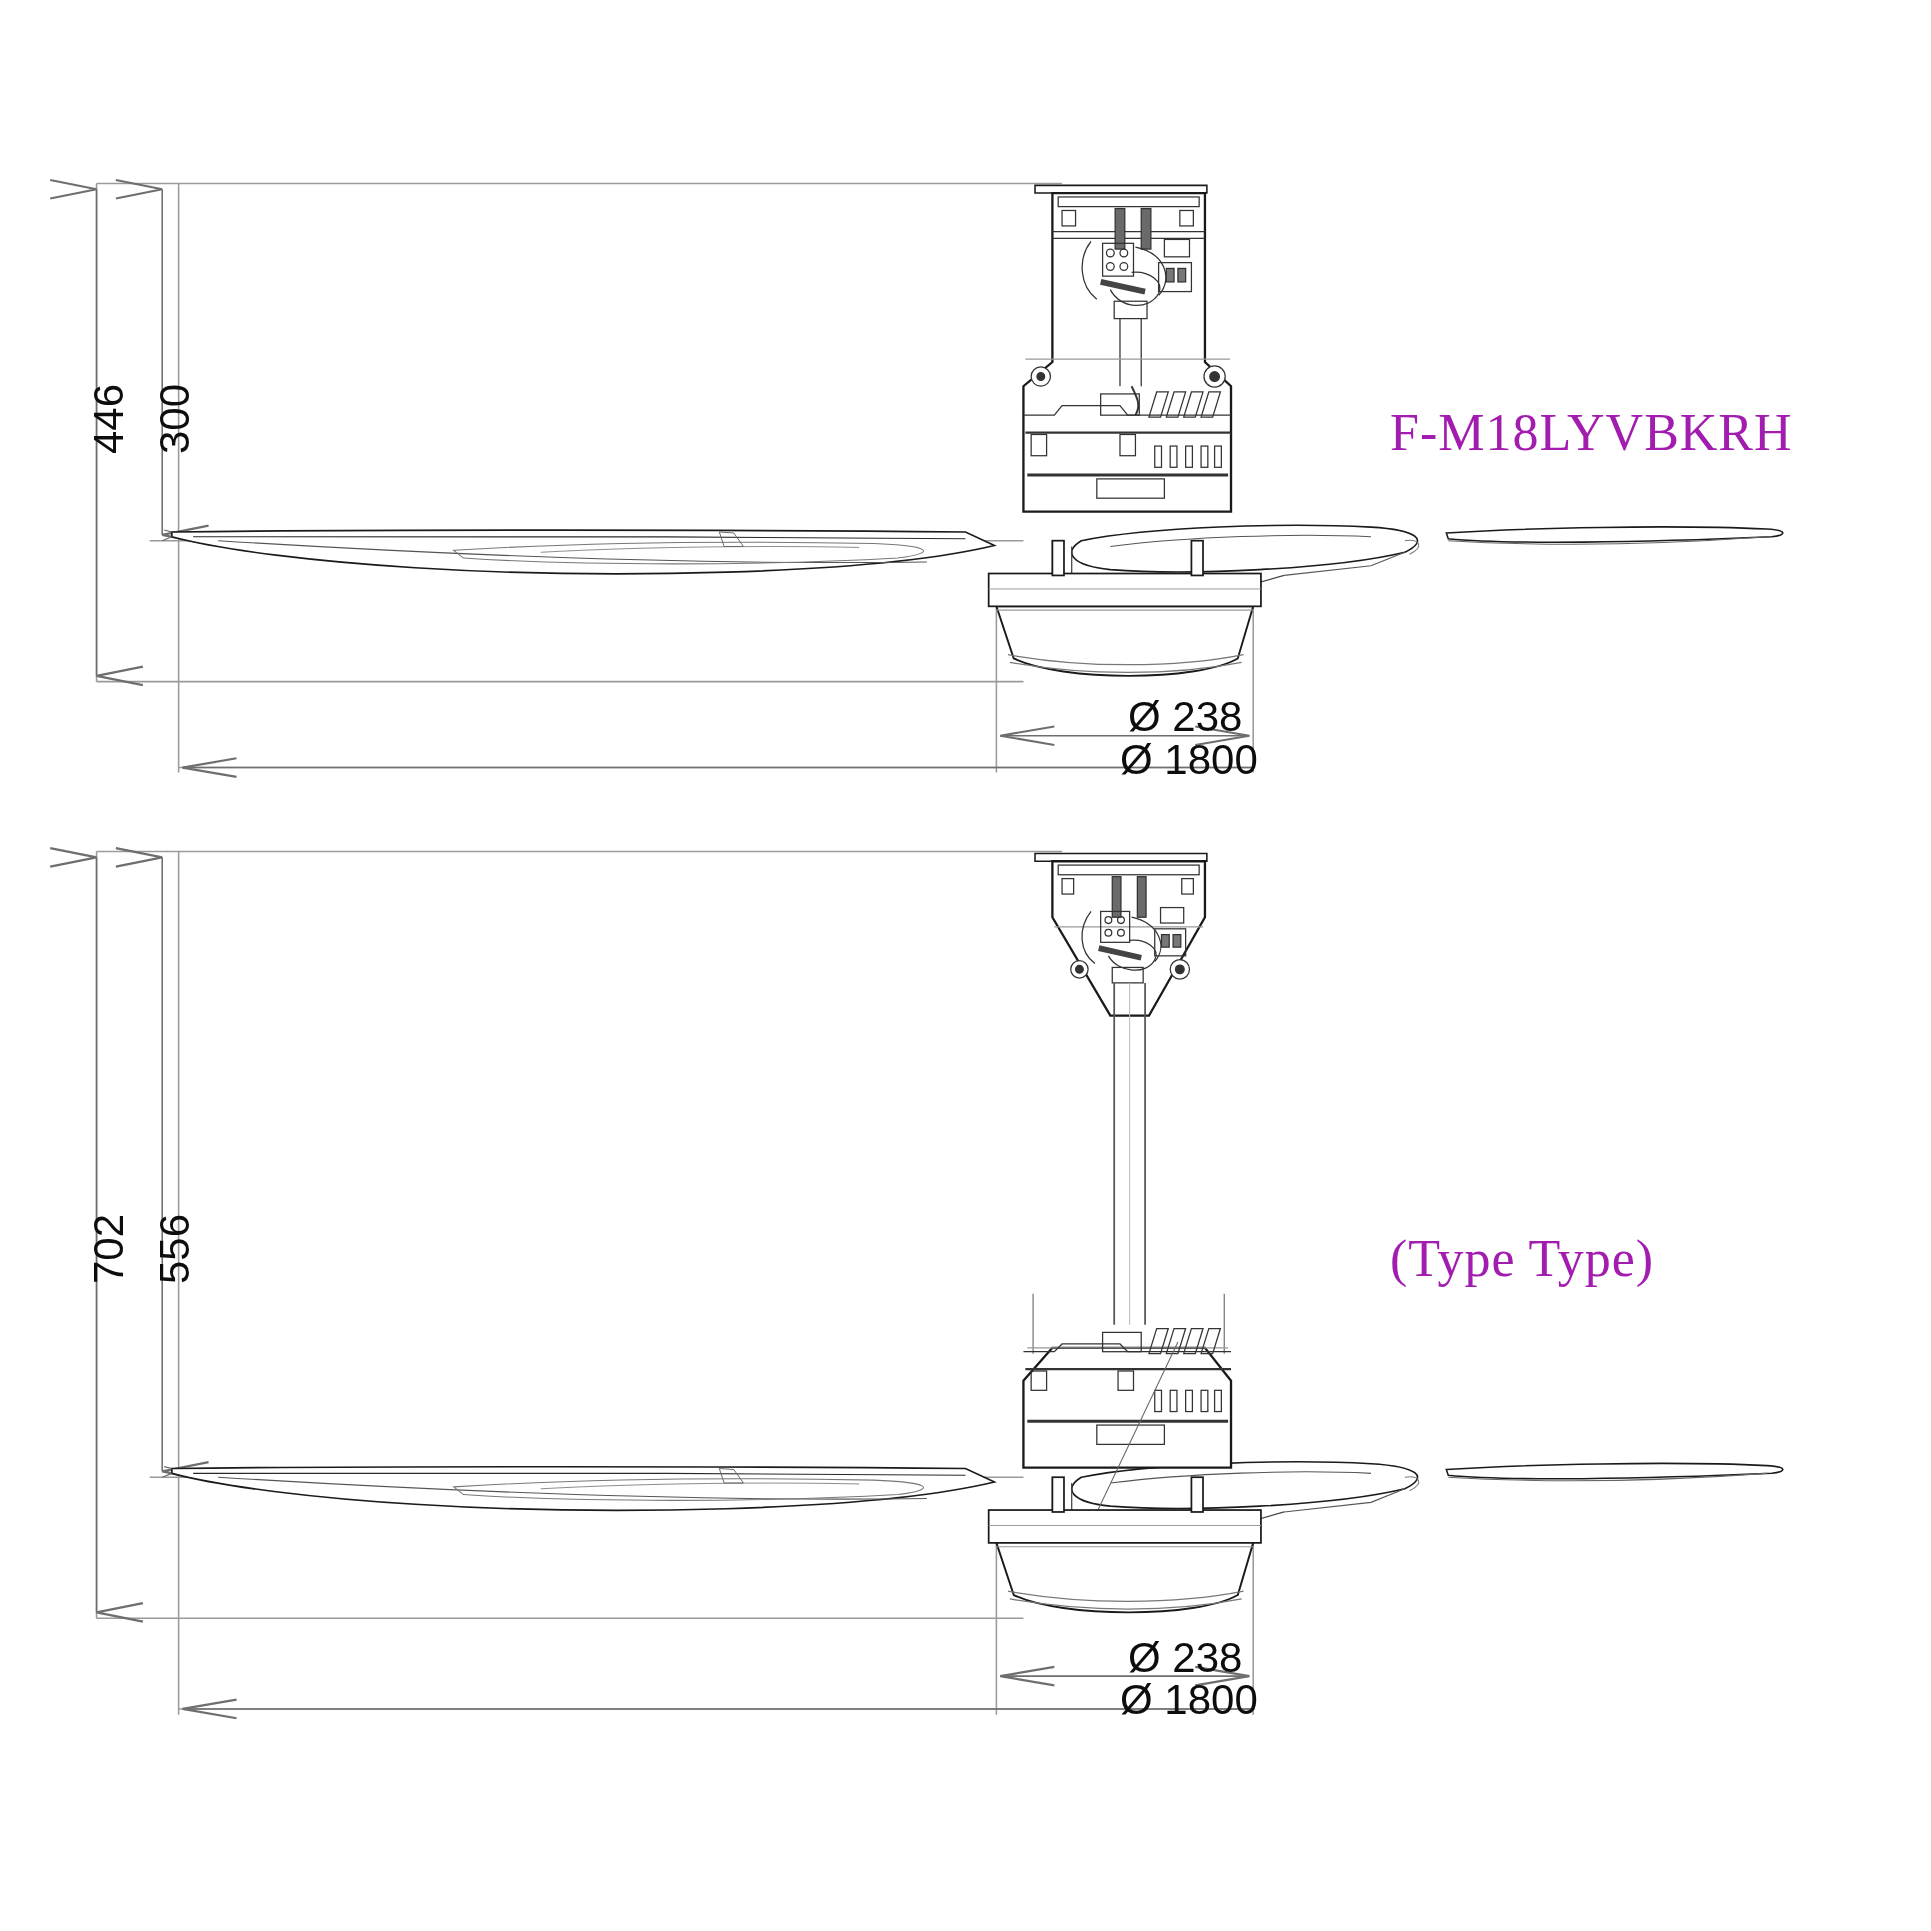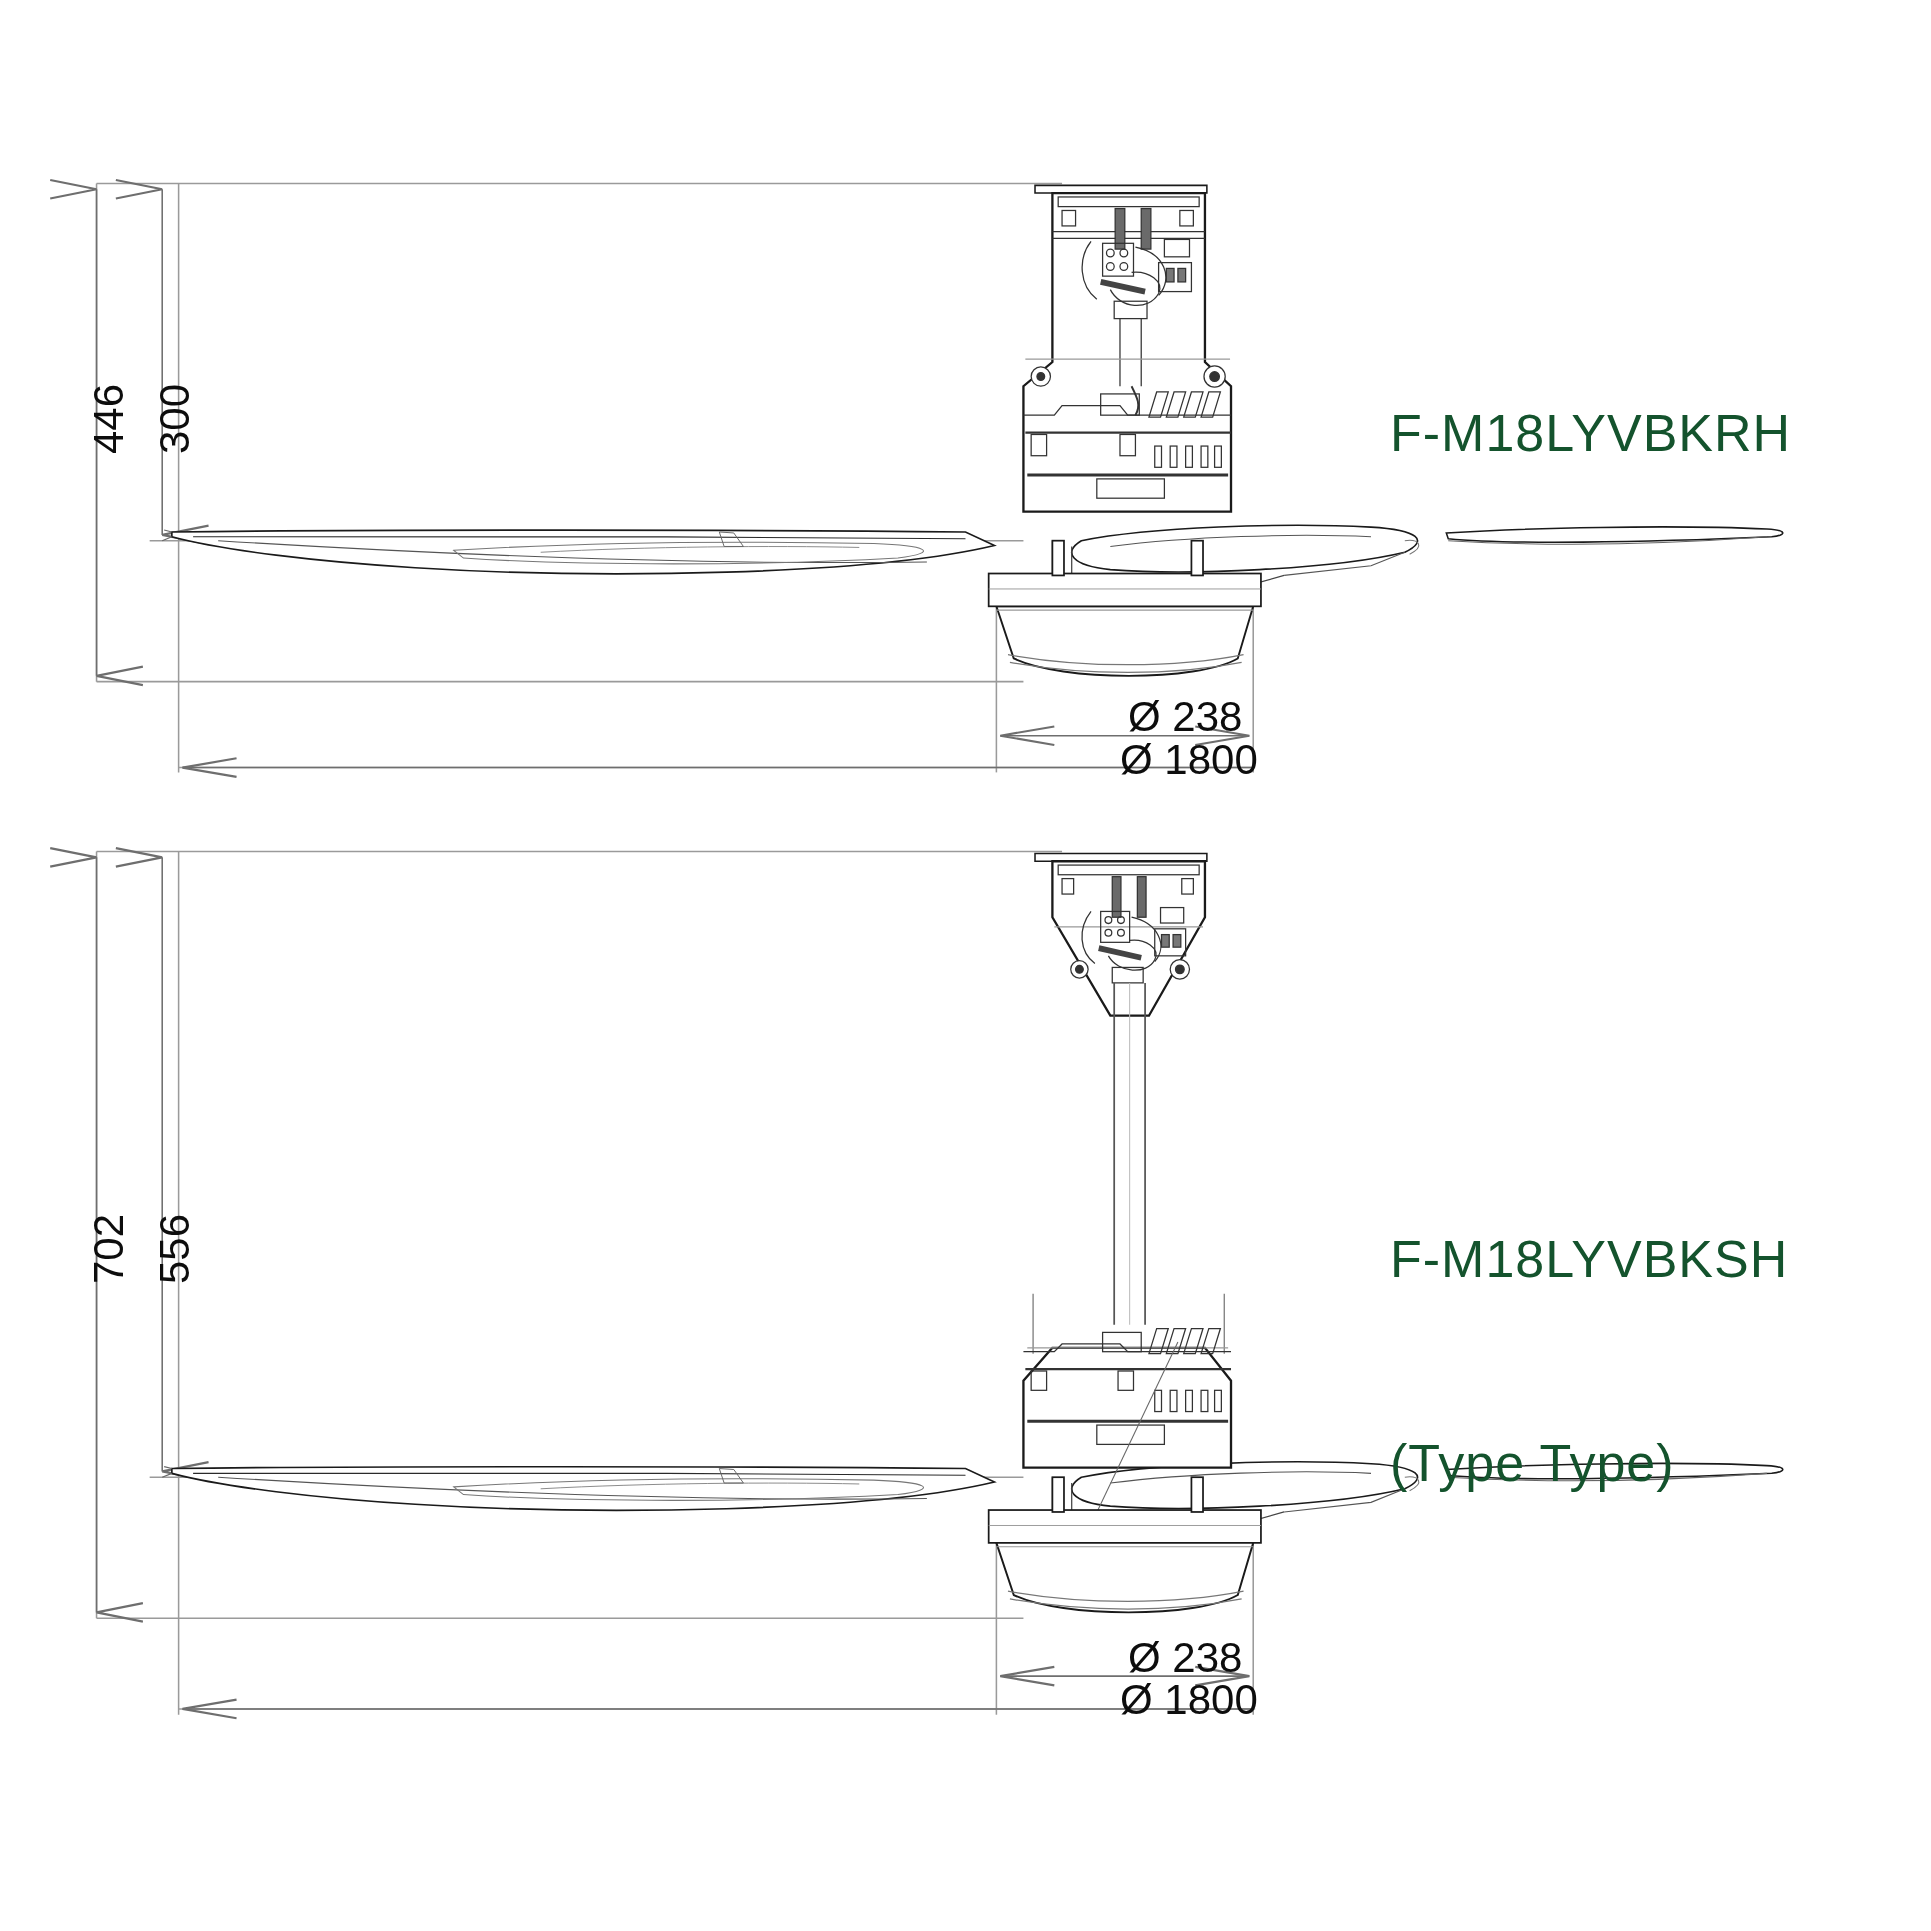--- a/index.html
+++ b/index.html
@@ -1,20 +1,20 @@
 <!DOCTYPE html>
 <html><head>
 <meta charset="utf-8">
 <style>
   html,body{margin:0;padding:0;background:#ffffff;}
   body{width:1931px;height:1931px;font-family:"Liberation Sans",sans-serif;overflow:hidden;}
   #stage{position:relative;width:1931px;height:1931px;background:#fff;}
   svg.drw{position:absolute;left:0;top:0;width:1931px;height:1931px;}
   .lbl{position:absolute;color:#111;white-space:pre;font-family:"Liberation Sans",sans-serif;}
-  .model-label{font-size:52px;line-height:68px;letter-spacing:1px;color:#14532d;}
+  .model-label{font-size:52px;line-height:68px;letter-spacing:1px;color:#a21caf;font-family:Liberation Serif, serif;}
   .dimtxt{font-size:42px;color:#0d0d0d;letter-spacing:0px;}
   .vdim{transform-origin:0 0;transform:rotate(-90deg);font-size:42px;color:#0d0d0d;}
 </style>
 </head>
 <body>
 
 <div id="stage">
 
   <svg class="drw" viewBox="0 0 2000 2000">
     <defs>
@@ -296,21 +296,20 @@
         <line x1="1032" y1="1602" x2="1298" y2="1602" stroke="#999" stroke-width="1.2"></line>
       </g>
     </g>
   </svg>
 
   <div class="lbl model-label" style="left:1390px;top:263px;">
     <div>F-M18LYVBKRH</div>
   </div>
 
   <div class="lbl model-label" style="left:1390px;top:1089px;">
-    <div>F-M18LYVBKSH</div>
     <div>(Type Type)</div>
   </div>
 
   <div class="lbl vdim" style="left:85px;top:454px;">446</div>
   <div class="lbl vdim" style="left:151px;top:454px;">300</div>
 
   <div class="lbl vdim" style="left:85px;top:1284px;">702</div>
   <div class="lbl vdim" style="left:151px;top:1284px;">556</div>
 
   <div class="lbl dimtxt" style="left:1128px;top:693px;">Ø 238</div>

